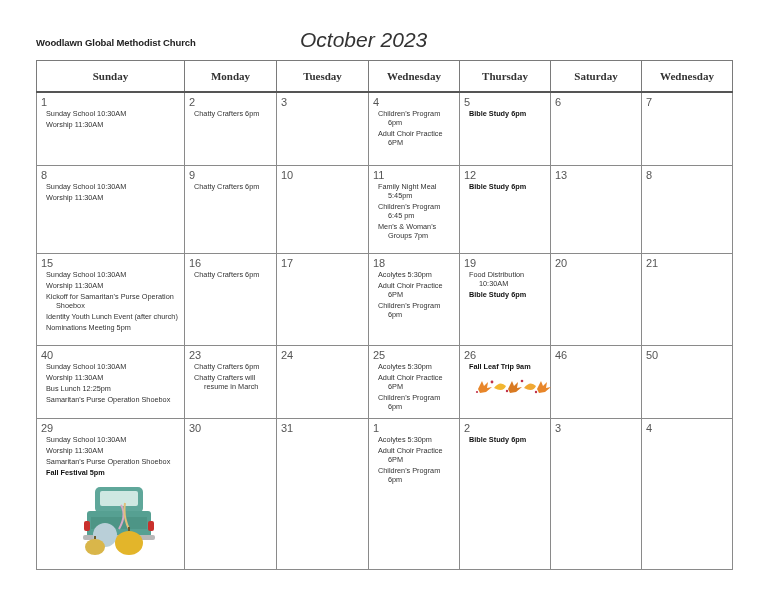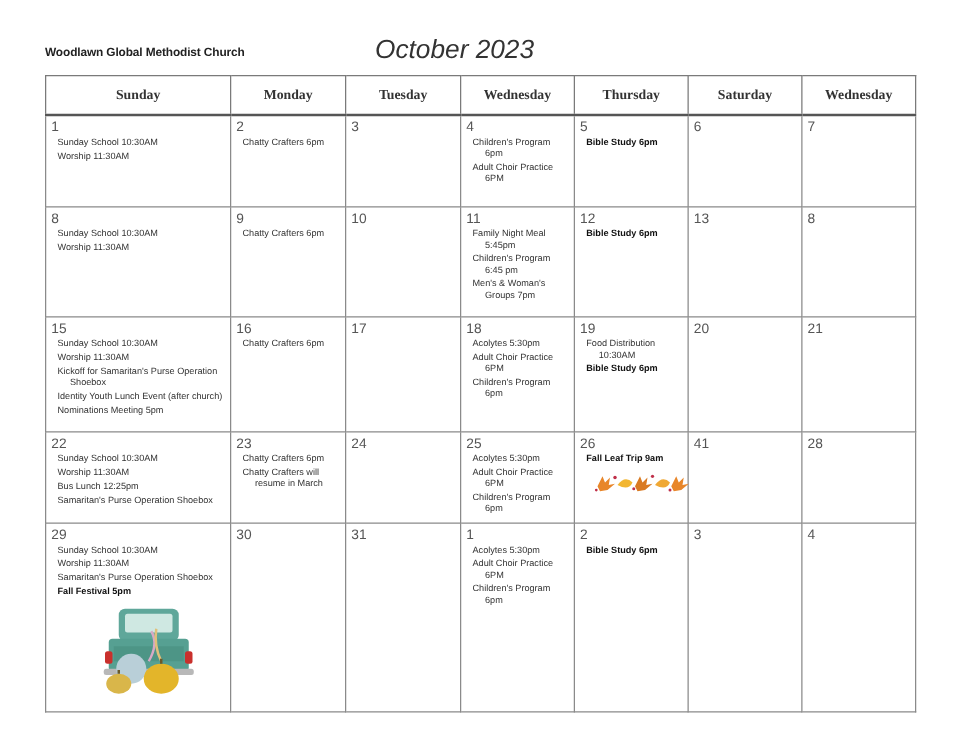--- a/index.html
+++ b/index.html
@@ -129,21 +129,21 @@
         </td>
         <td>
           <div class="daynum">20</div>
         </td>
         <td>
           <div class="daynum">21</div>
         </td>
       </tr>
       <tr class="r4">
         <td>
-          <div class="daynum">22</div>
+          <div class="daynum">40</div>
           <div class="ev hang">Sunday School 10:30AM</div>
           <div class="ev hang">Worship 11:30AM</div>
           <div class="ev hang">Bus Lunch 12:25pm</div>
           <div class="ev hang">Samaritan's Purse Operation Shoebox</div>
         </td>
         <td>
           <div class="daynum">23</div>
           <div class="ev hang">Chatty Crafters 6pm</div>
           <div class="ev hang">Chatty Crafters will resume in March</div>
         </td>
@@ -166,24 +166,24 @@
       <path d="M63 12 L67 4 L69 9 L73 5 L72 11 L77 10 L71 15 L65 16 Z" fill="#e8862a"></path>
       <circle cx="18" cy="5" r="1.4" fill="#c0304a"></circle>
       <circle cx="33" cy="14" r="1.2" fill="#c0304a"></circle>
       <circle cx="48" cy="4" r="1.3" fill="#c0304a"></circle>
       <circle cx="62" cy="15" r="1.2" fill="#c0304a"></circle>
       <circle cx="3" cy="15" r="1.1" fill="#c0304a"></circle>
     </g>
   </svg>
 </td>
         <td>
-          <div class="daynum">41</div>
-        </td>
-        <td>
-          <div class="daynum">28</div>
+          <div class="daynum">46</div>
+        </td>
+        <td>
+          <div class="daynum">50</div>
         </td>
       </tr>
       <tr class="r5">
         <td><div class="daynum">29</div><div class="ev hang">Sunday School 10:30AM</div><div class="ev hang">Worship 11:30AM</div><div class="ev hang">Samaritan's Purse Operation Shoebox</div><div class="ev hang bold">Fall Festival 5pm</div>
   <svg class="truck" width="76" height="72" viewBox="0 0 76 72">
     <rect x="14" y="2" width="48" height="26" rx="5" fill="#5fa79a"></rect>
     <rect x="19" y="6" width="38" height="15" rx="2" fill="#cfe8e2"></rect>
     <rect x="6" y="26" width="64" height="26" rx="3" fill="#56a092"></rect>
     <rect x="10" y="32" width="56" height="12" fill="#4d9586"></rect>
     <rect x="3" y="36" width="6" height="10" rx="2" fill="#c9302c"></rect>

